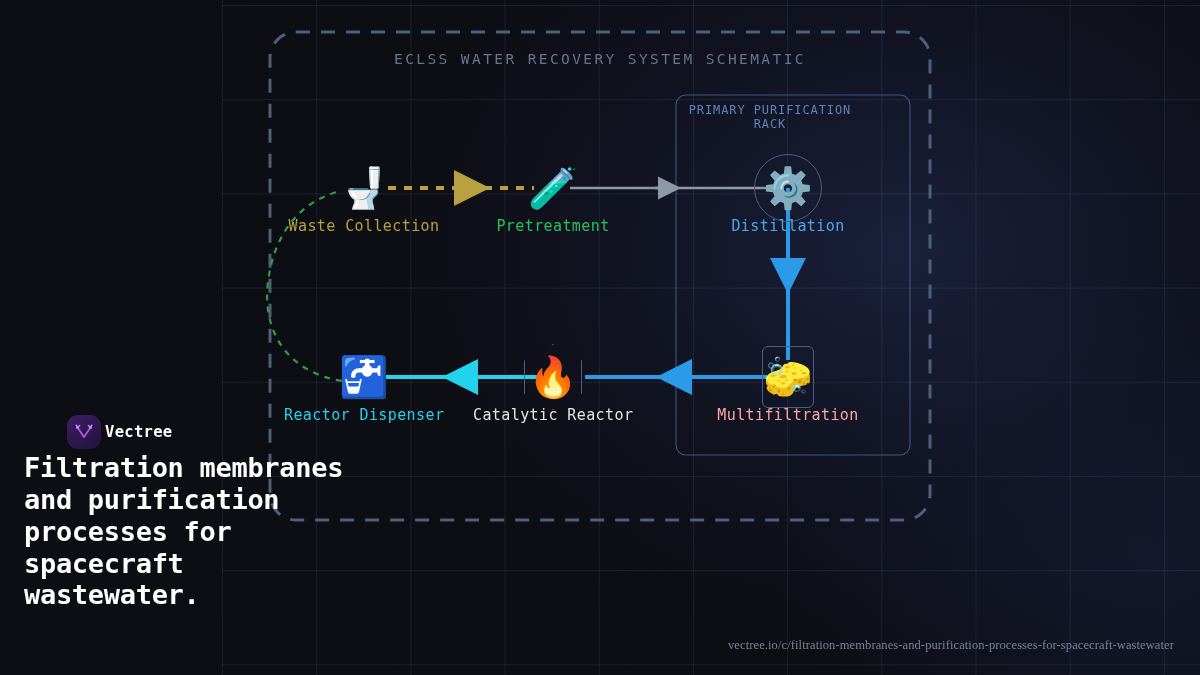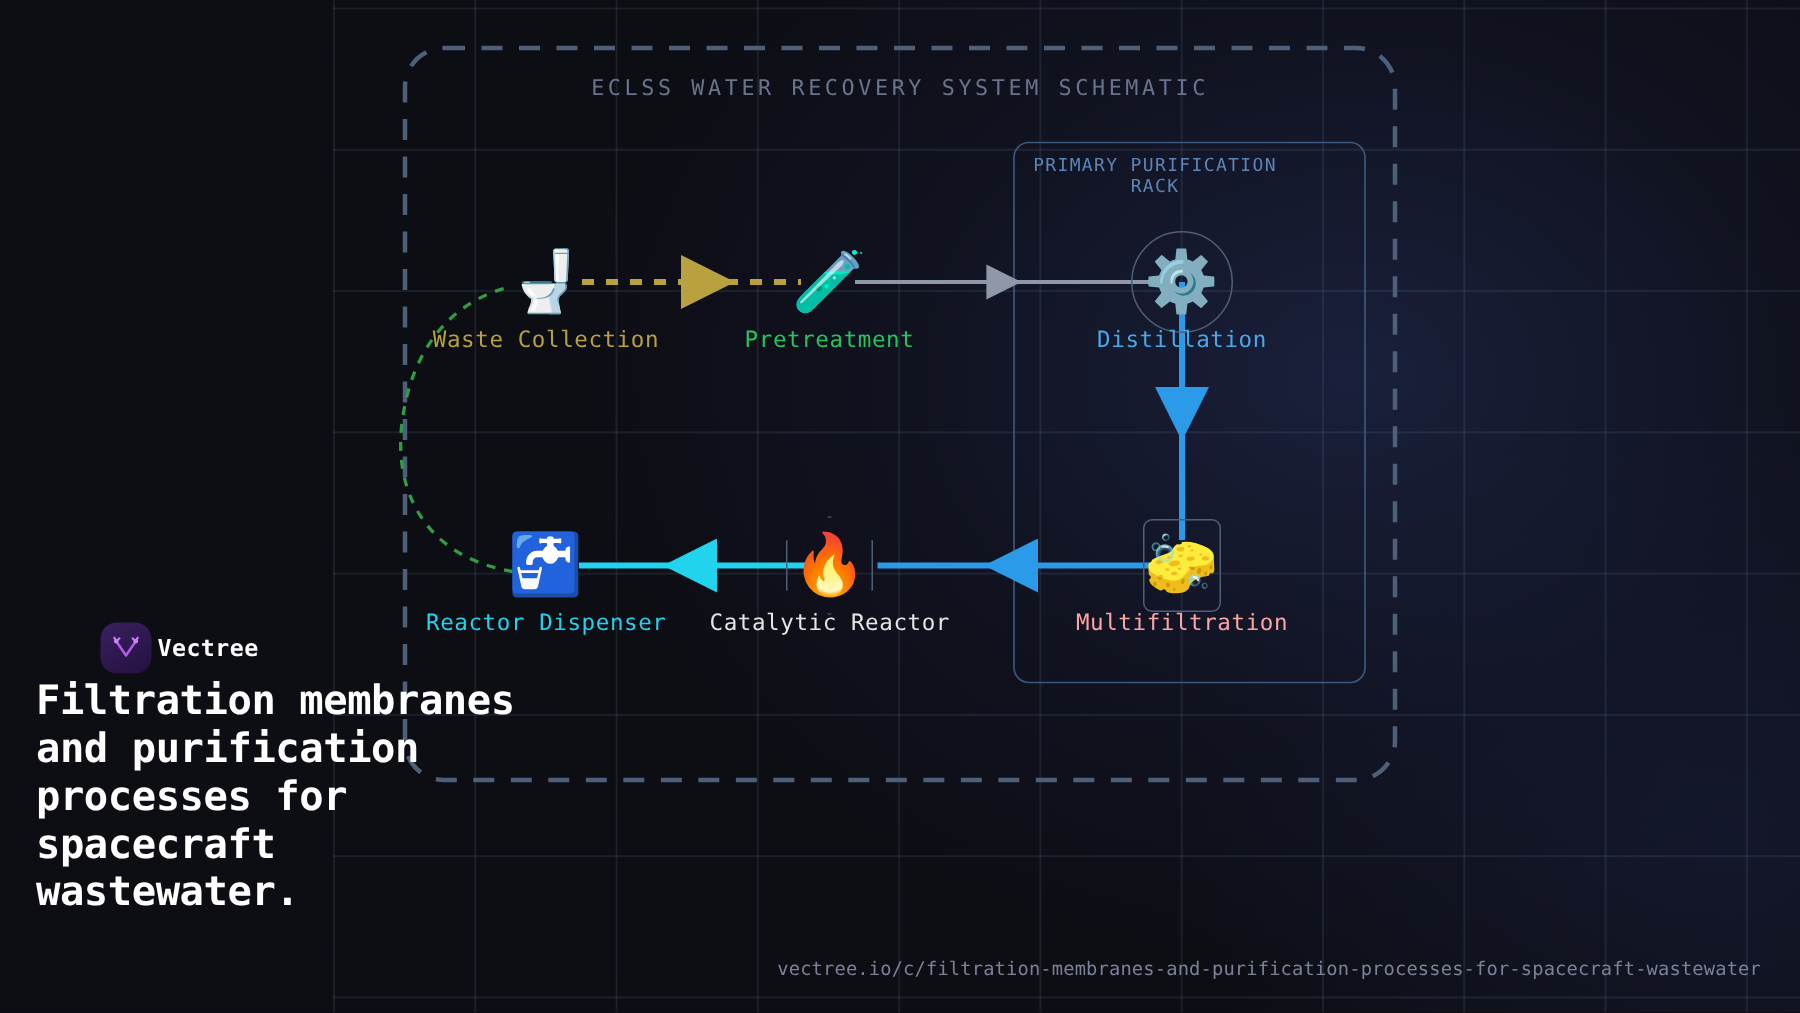--- a/index.html
+++ b/index.html
@@ -76,21 +76,21 @@
   }
   #brand-name{ color:#ffffff; font-size:15.5px; font-weight:bold; letter-spacing:.3px; }
   #headline{
     position:absolute; left:24px; top:452px; width:330px;
     color:#ffffff; font-size:27px; font-weight:bold; line-height:1.18;
     letter-spacing:-.3px;
     font-family:"DejaVu Sans Mono","Liberation Mono",monospace;
   }
   #footer-url{
     position:absolute; right:26px; bottom:22px;
-    color:#7a8297; font-size:12.5px; letter-spacing:.1px;
+    color:#7a8297; font-size:12.5px; letter-spacing:.1px;font-family:Liberation Serif, serif;
   }
 </style>
 </head>
 <body>
 
 <div id="bg-glow"></div>
 <div id="grid"></div>
 
 <div id="canvas">
 

